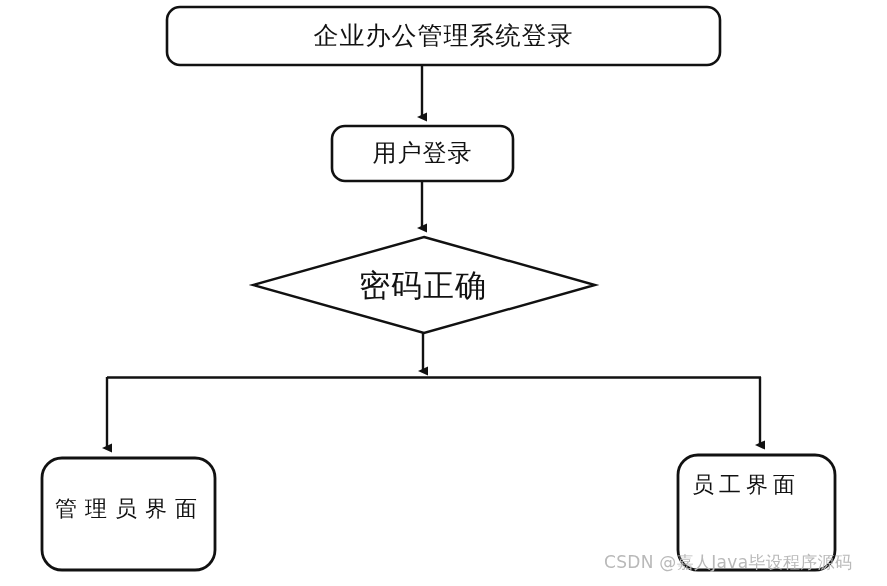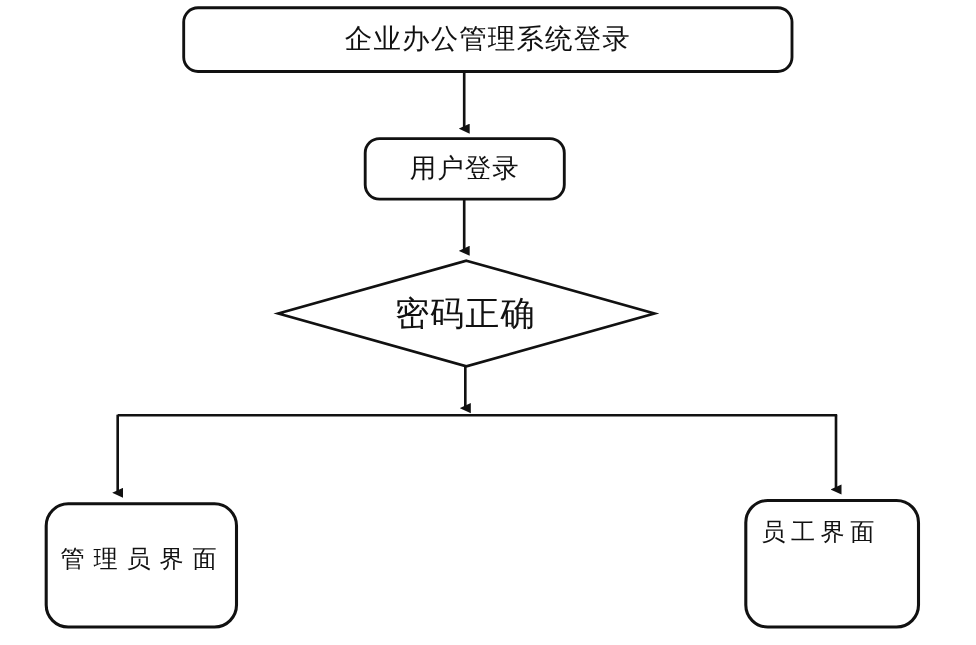--- a/index.html
+++ b/index.html
@@ -139,14 +139,15 @@
   <div class="node-label" id="label-system-login">企业办公管理系统登录</div>
 
   <div class="node-label" id="label-user-login">用户登录</div>
 
   <div class="node-label" id="label-password-correct">密码正确</div>
 
   <div class="node-label" id="label-admin-interface">管理员界面</div>
 
   <div class="node-label" id="label-employee-interface">员工界面</div>
 
+  <div id="watermark">CSDN @嘉人Java毕设程序源码</div>
 
 </div>
 
 </body></html>

